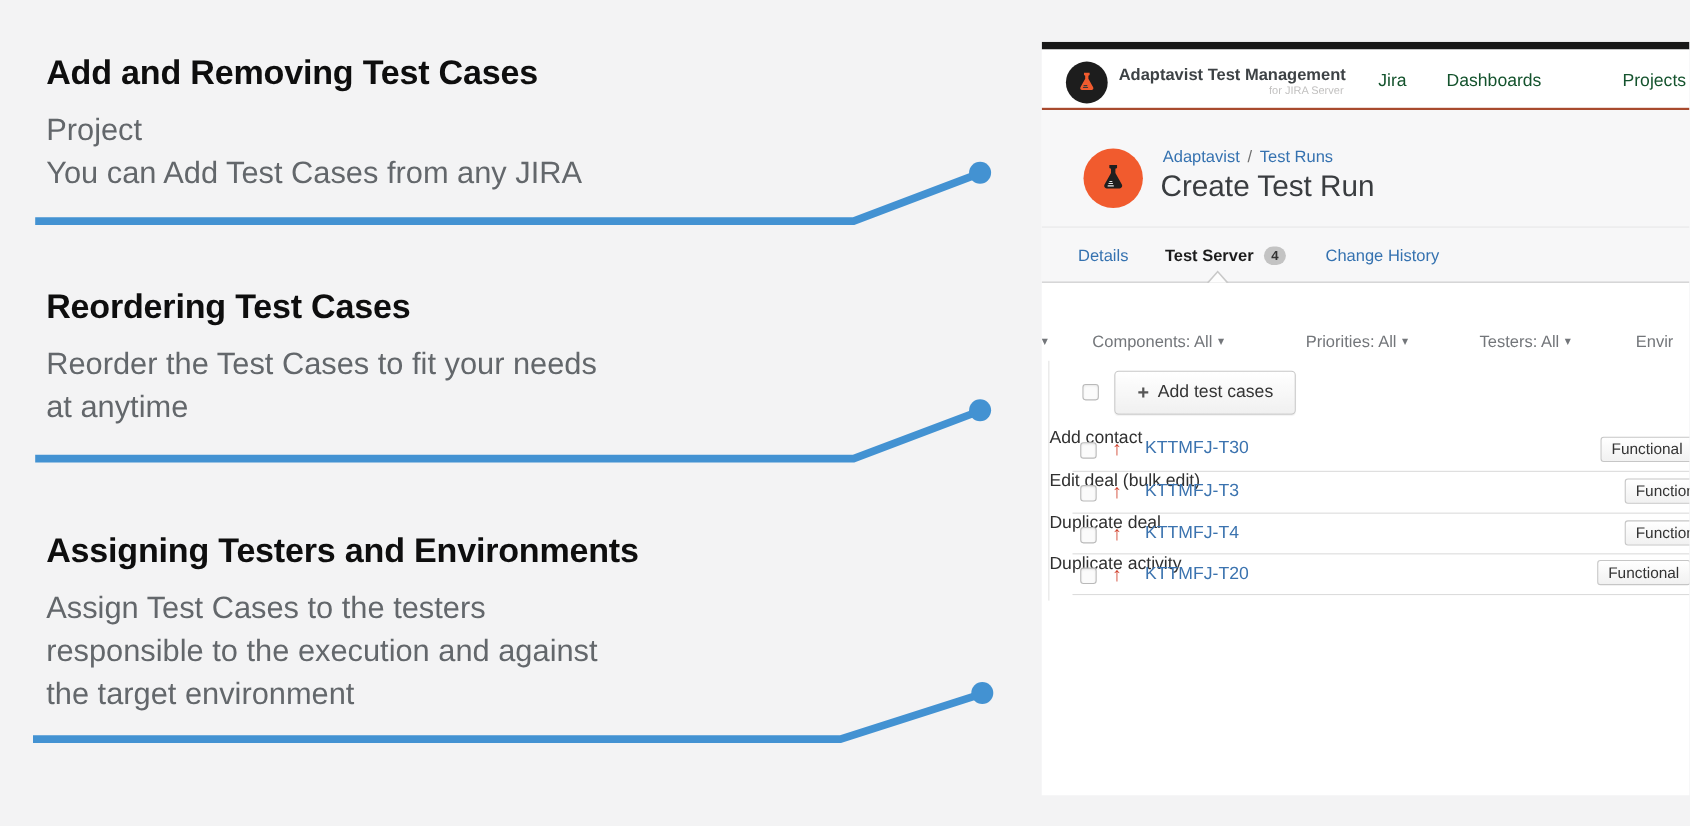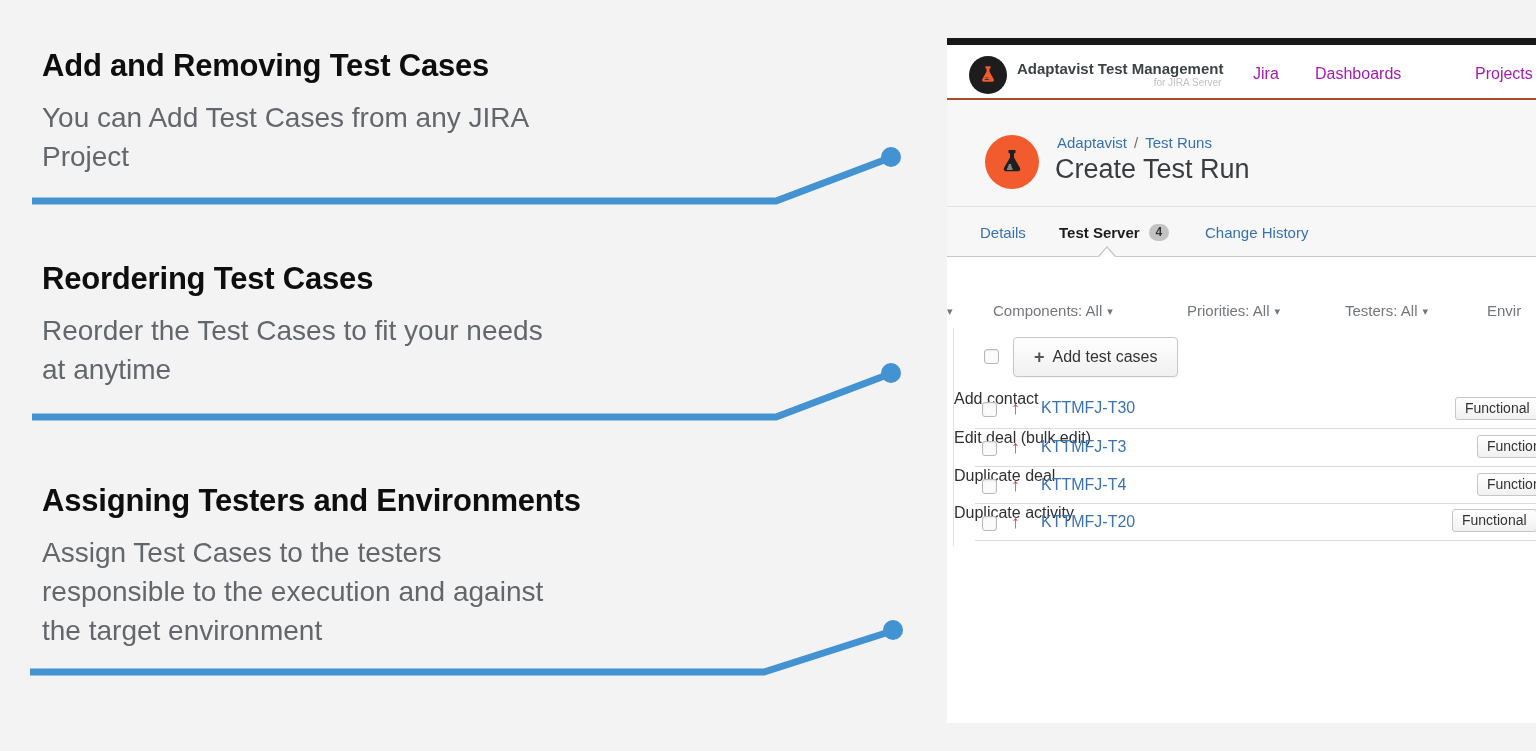--- a/index.html
+++ b/index.html
@@ -18,21 +18,21 @@
   .abs{position:absolute;}
 
   #black-strip{left:0;top:0;width:589px;height:7px;background:#181818;}
   #navbar{left:0;top:7px;width:589px;height:53px;background:#ffffff;}
   #rust-line{left:0;top:60px;width:589px;height:2px;background:#a84a2e;}
   #logo-circle{left:22px;top:11px;width:38px;height:38px;border-radius:50%;background:#1d1d1d;
     display:flex;align-items:center;justify-content:center;}
   #brand{left:70px;top:15px;}
   #brand-title{font-size:15px;font-weight:bold;color:#3d4245;line-height:17px;}
   #brand-sub{font-size:10px;color:#c2c1c0;text-align:right;padding-right:2px;line-height:12px;}
-  .navlink{top:20px;font-size:16px;color:#a21caf;font-weight:500;white-space:nowrap;cursor:pointer;}
+  .navlink{top:20px;font-size:16px;color:#14532d;font-weight:500;white-space:nowrap;cursor:pointer;}
   #nav-jira{left:306px;} #nav-dash{left:368px;} #nav-projects{left:528px;}
 
   #header{left:0;top:62px;width:589px;height:106px;background:#f7f7f8;border-bottom:1px solid #e3e3e3;}
   #avatar{left:38px;top:97px;width:54px;height:54px;border-radius:50%;background:#f15b2e;
     display:flex;align-items:center;justify-content:center;}
   #breadcrumb{left:110px;top:96px;font-size:15px;white-space:nowrap;}
   .bc-link{color:#3572b0;cursor:pointer;}
   .bc-sep{color:#707070;padding:0 7px;}
   #page-title{left:108px;top:116px;font-size:27px;color:#3a3d40;white-space:nowrap;}
 
@@ -78,22 +78,22 @@
   #tag2{left:530px;top:435px;} #tag3{left:505px;top:471px;}
 </style>
 </head>
 <body>
 
 <div id="canvas">
 
   <div class="sec" id="sec1">
     <div class="sec-heading">Add and Removing Test Cases</div>
     <div class="sec-body">
+      <div>Project</div>
       <div>You can Add Test Cases from any JIRA</div>
-      <div>Project</div>
     </div>
   </div>
 
   <div class="sec" id="sec2">
     <div class="sec-heading">Reordering Test Cases</div>
     <div class="sec-body">
       <div>Reorder the Test Cases to fit your needs</div>
       <div>at anytime</div>
     </div>
   </div>

